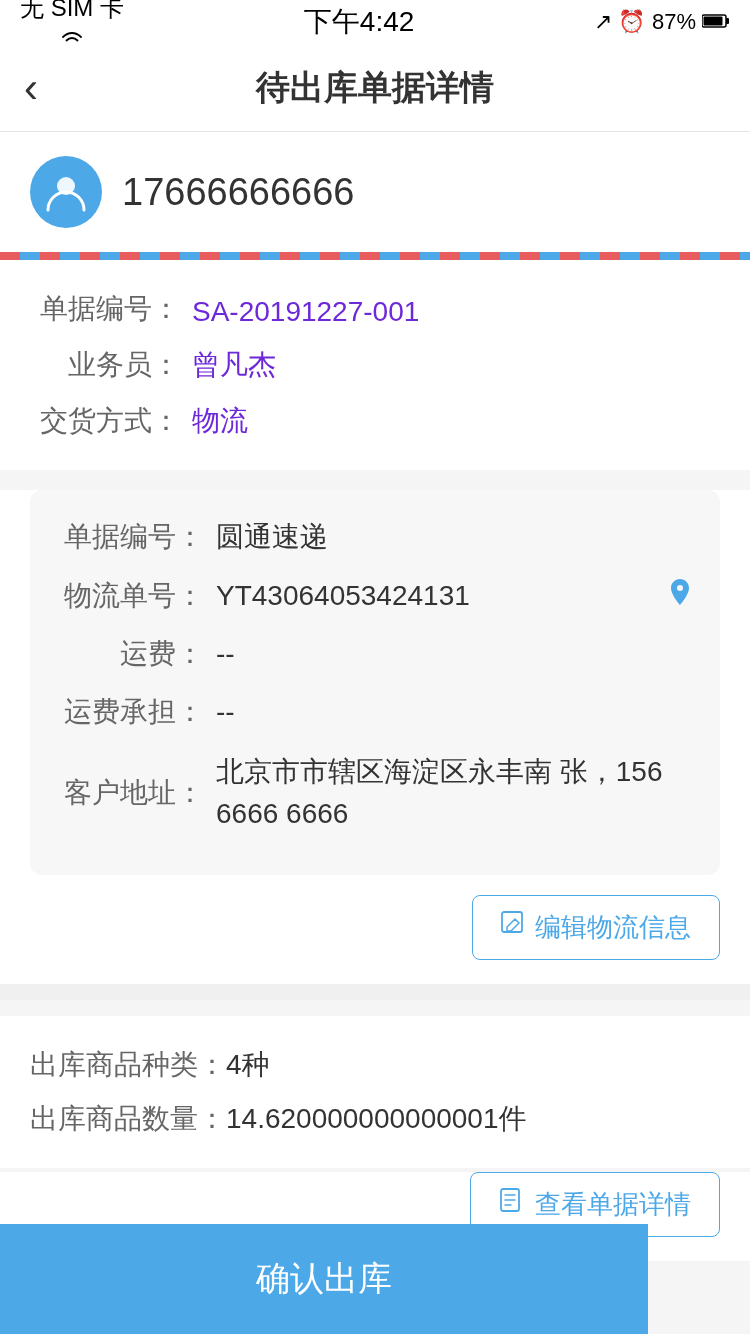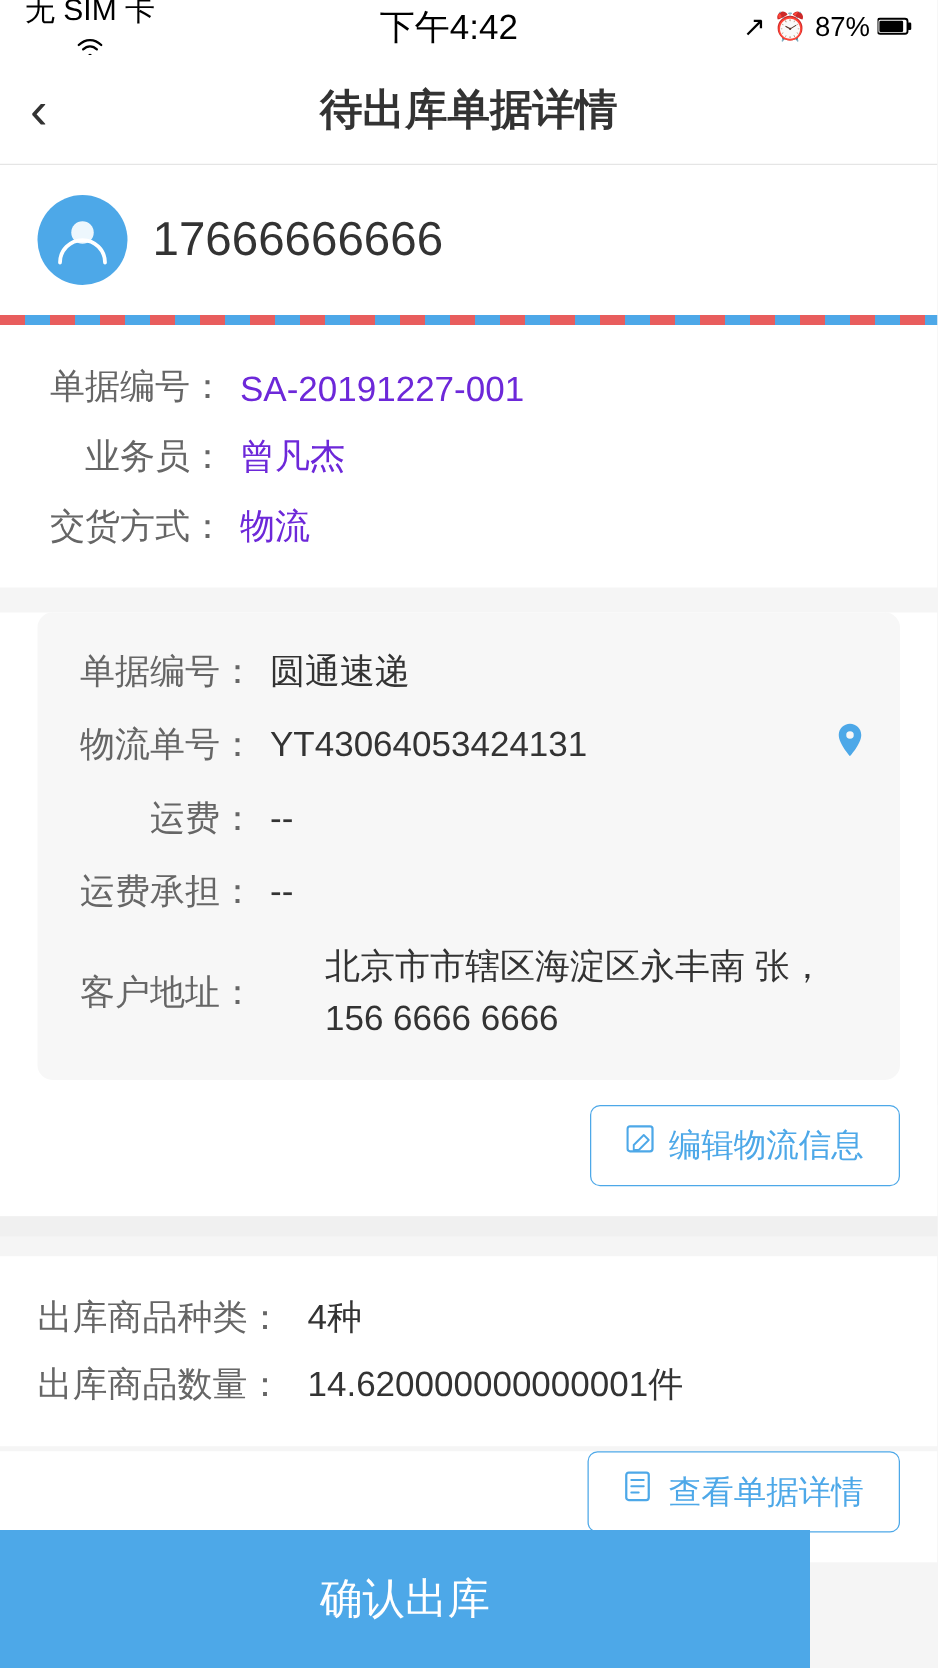--- a/index.html
+++ b/index.html
@@ -129,21 +129,21 @@
       margin: 20px 30px;
       border-radius: 12px;
       padding: 28px 24px;
     }
     .logistics-row {
       display: flex;
       align-items: center;
       margin-bottom: 20px;
       font-size: 28px;
     }
-    .logistics-row:last-child { margin-bottom: 0; gap: 44px; }
+    .logistics-row:last-child { margin-bottom: 12px; }
     .logistics-label {
       color: #666;
       min-width: 150px;
       text-align: right;
       flex-shrink: 0;
     }
     .logistics-value {
       color: #333;
       flex: 1;
       margin-left: 12px;
@@ -182,21 +182,20 @@
     .stats-section {
       background: #fff;
       padding: 30px 30px;
       margin-top: 16px;
     }
     .stats-row {
       display: flex;
       align-items: center;
       margin-bottom: 16px;
       font-size: 28px;
-      gap: 20px;
     }
     .stats-row:last-child { margin-bottom: 0; }
     .stats-label {
       color: #666;
       min-width: 180px;
       flex-shrink: 0;
     }
     .stats-value {
       color: #333;
     }

